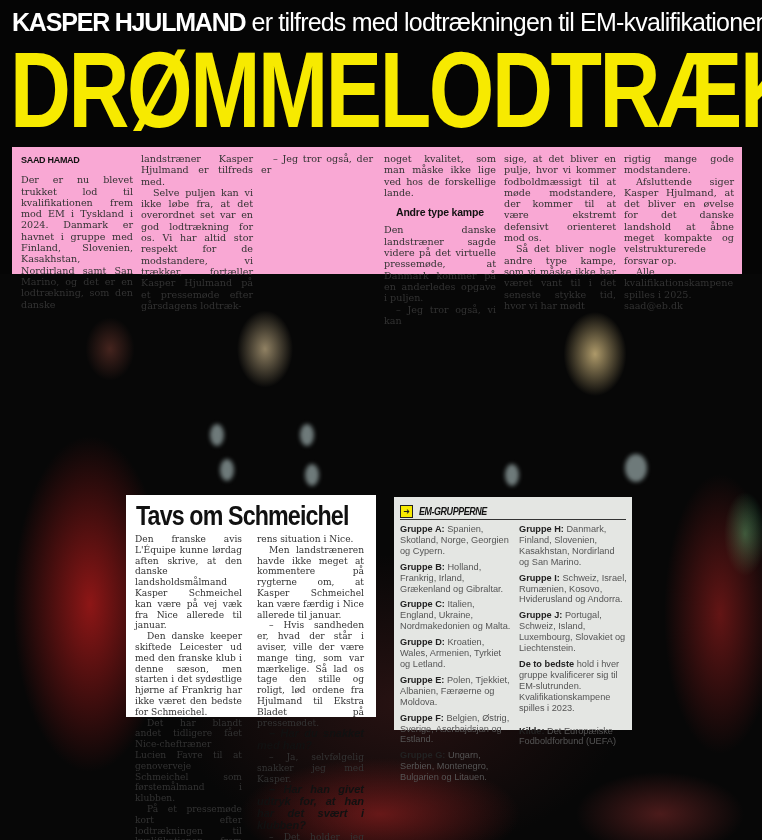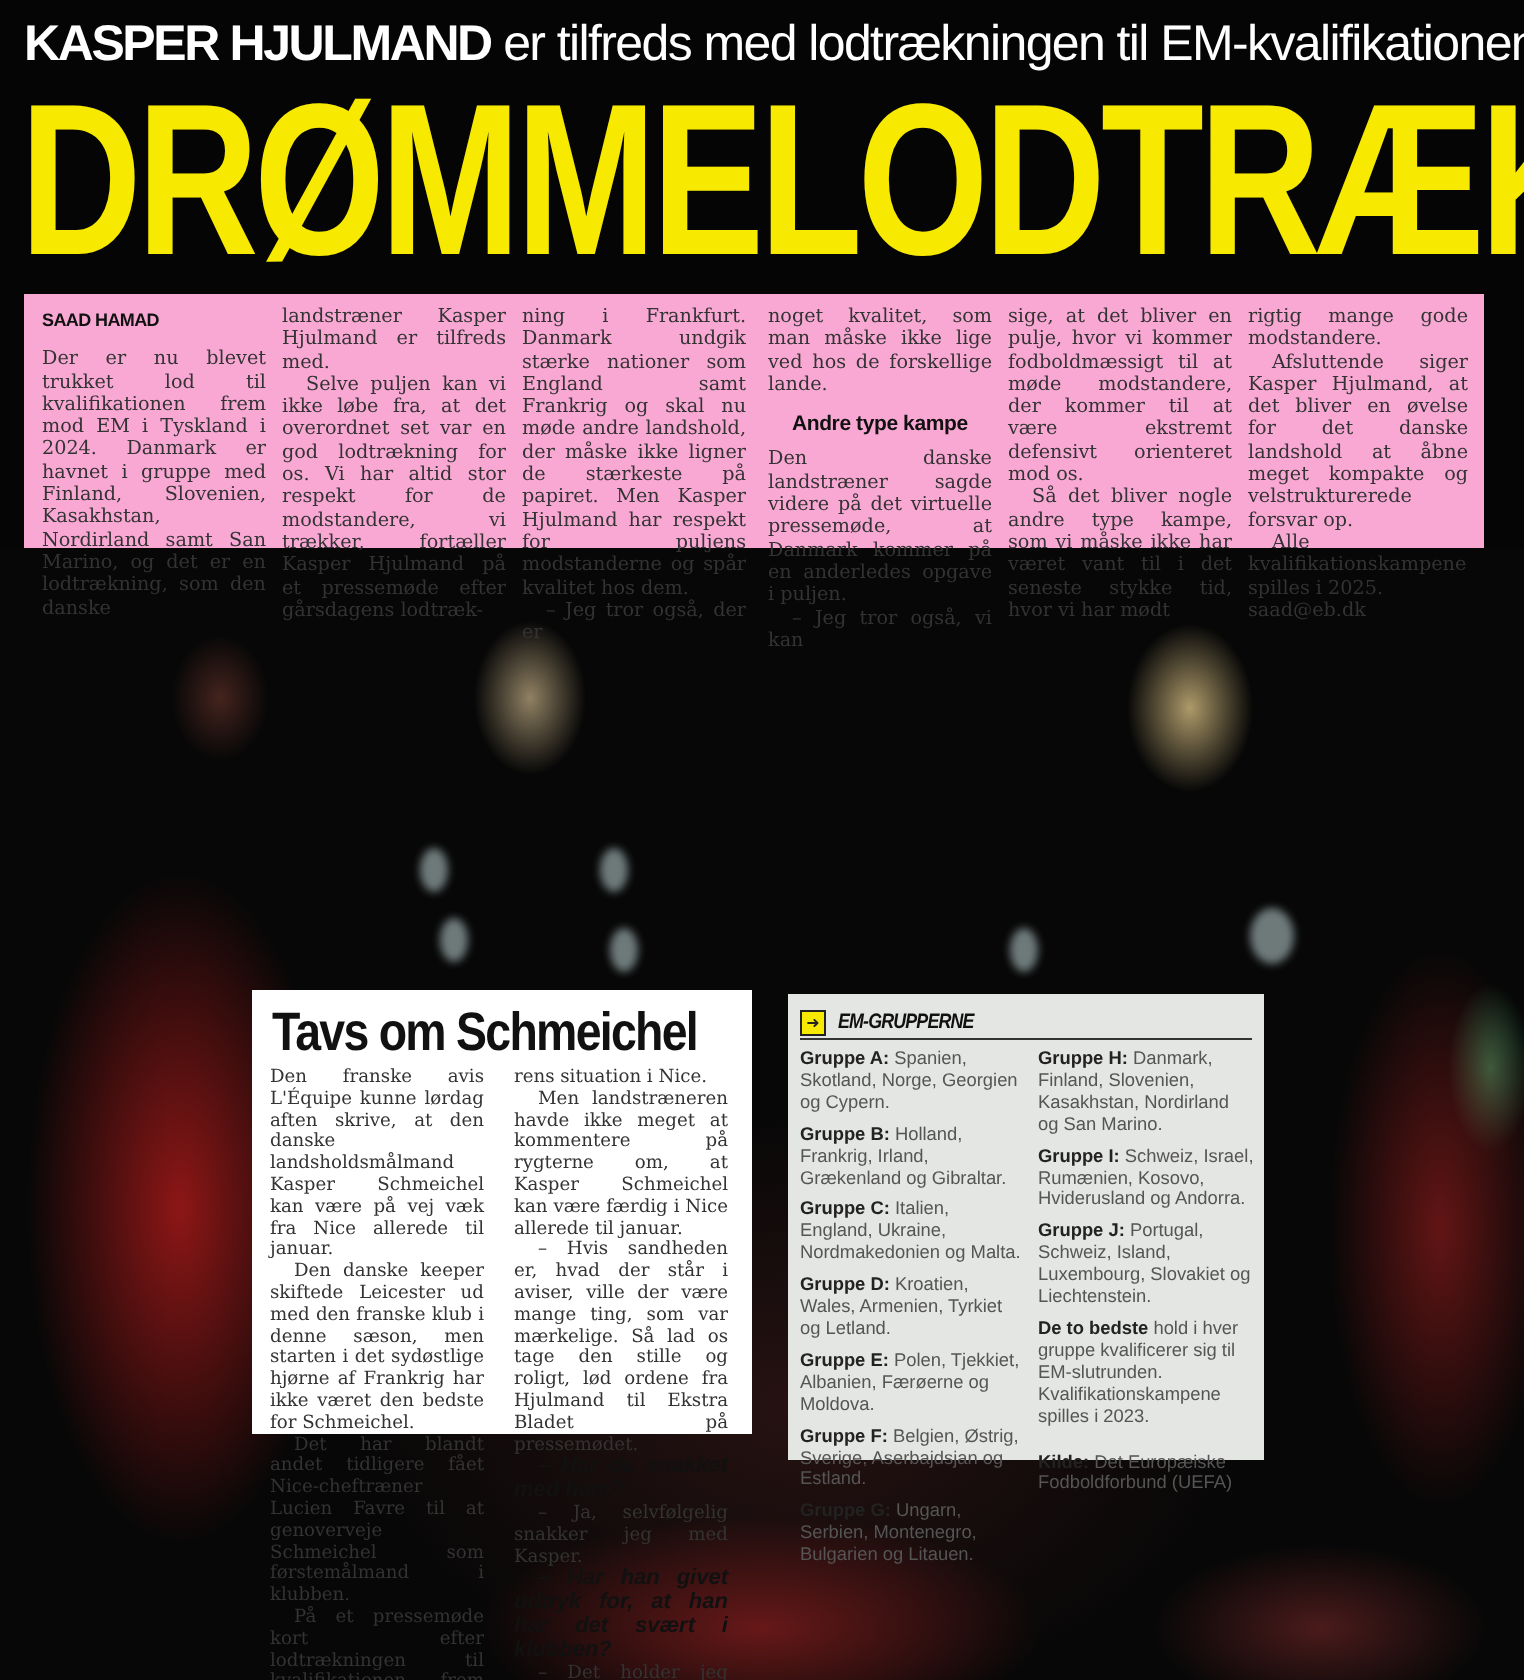--- a/index.html
+++ b/index.html
@@ -57,21 +57,20 @@
 <div class="topbox">
   <div class="col" style="left:9px;width:112px">
     <div class="byline">SAAD HAMAD</div>
     <div>Der er nu blevet trukket lod til kvalifikationen frem mod EM i Tyskland i 2024. Danmark er havnet i gruppe med Finland, Slovenien, Kasakhstan, Nordirland samt San Marino, og det er en lodtrækning, som den danske</div>
   </div>
   <div class="col" style="left:129px;width:112px">
     <div>landstræner Kasper Hjulmand er tilfreds med.</div>
     <div class="ind">Selve puljen kan vi ikke løbe fra, at det overordnet set var en god lodtrækning for os. Vi har altid stor respekt for de modstandere, vi trækker, fortæller Kasper Hjulmand på et pressemøde efter gårsdagens lodtræk-</div>
   </div>
   <div class="col" style="left:249px;width:112px">
-    <div>ning i Frankfurt. Danmark undgik stærke nationer som England samt Frankrig og skal nu møde andre landshold, der måske ikke ligner de stærkeste på papiret. Men Kasper Hjulmand har respekt for puljens modstanderne og spår kvalitet hos dem.</div>
     <div class="ind">– Jeg tror også, der er</div>
   </div>
   <div class="col" style="left:372px;width:112px">
     <div>noget kvalitet, som man måske ikke lige ved hos de forskellige lande.</div>
     <div class="subhead">Andre type kampe</div>
     <div>Den danske landstræner sagde videre på det virtuelle pressemøde, at Danmark kommer på en anderledes opgave i puljen.</div>
     <div class="ind">– Jeg tror også, vi kan</div>
   </div>
   <div class="col" style="left:492px;width:112px">
     <div>sige, at det bliver en pulje, hvor vi kommer fodboldmæssigt til at møde modstandere, der kommer til at være ekstremt defensivt orienteret mod os.</div>

